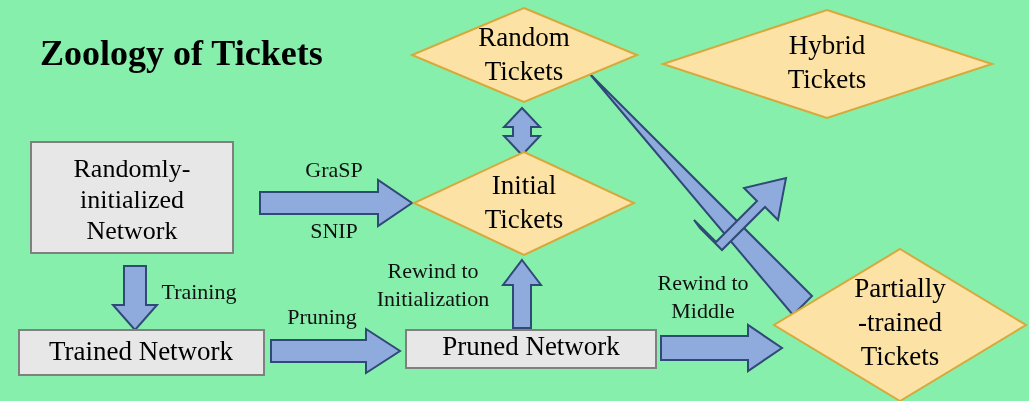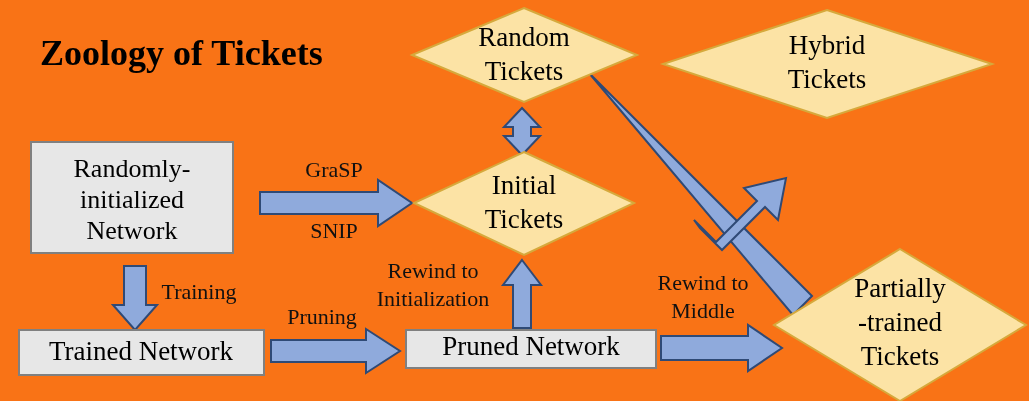--- a/index.html
+++ b/index.html
@@ -4,21 +4,21 @@
 <style>
   html, body {
     margin: 0;
     padding: 0;
     background: #ffffff;
   }
   #canvas {
     position: relative;
     width: 1029px;
     height: 401px;
-    background: #f97316;
+    background: #86efac;
     overflow: hidden;
     font-family: "Liberation Serif", "DejaVu Serif", serif;
   }
   svg.diagram {
     position: absolute;
     left: 0;
     top: 0;
     width: 1029px;
     height: 401px;
   }

